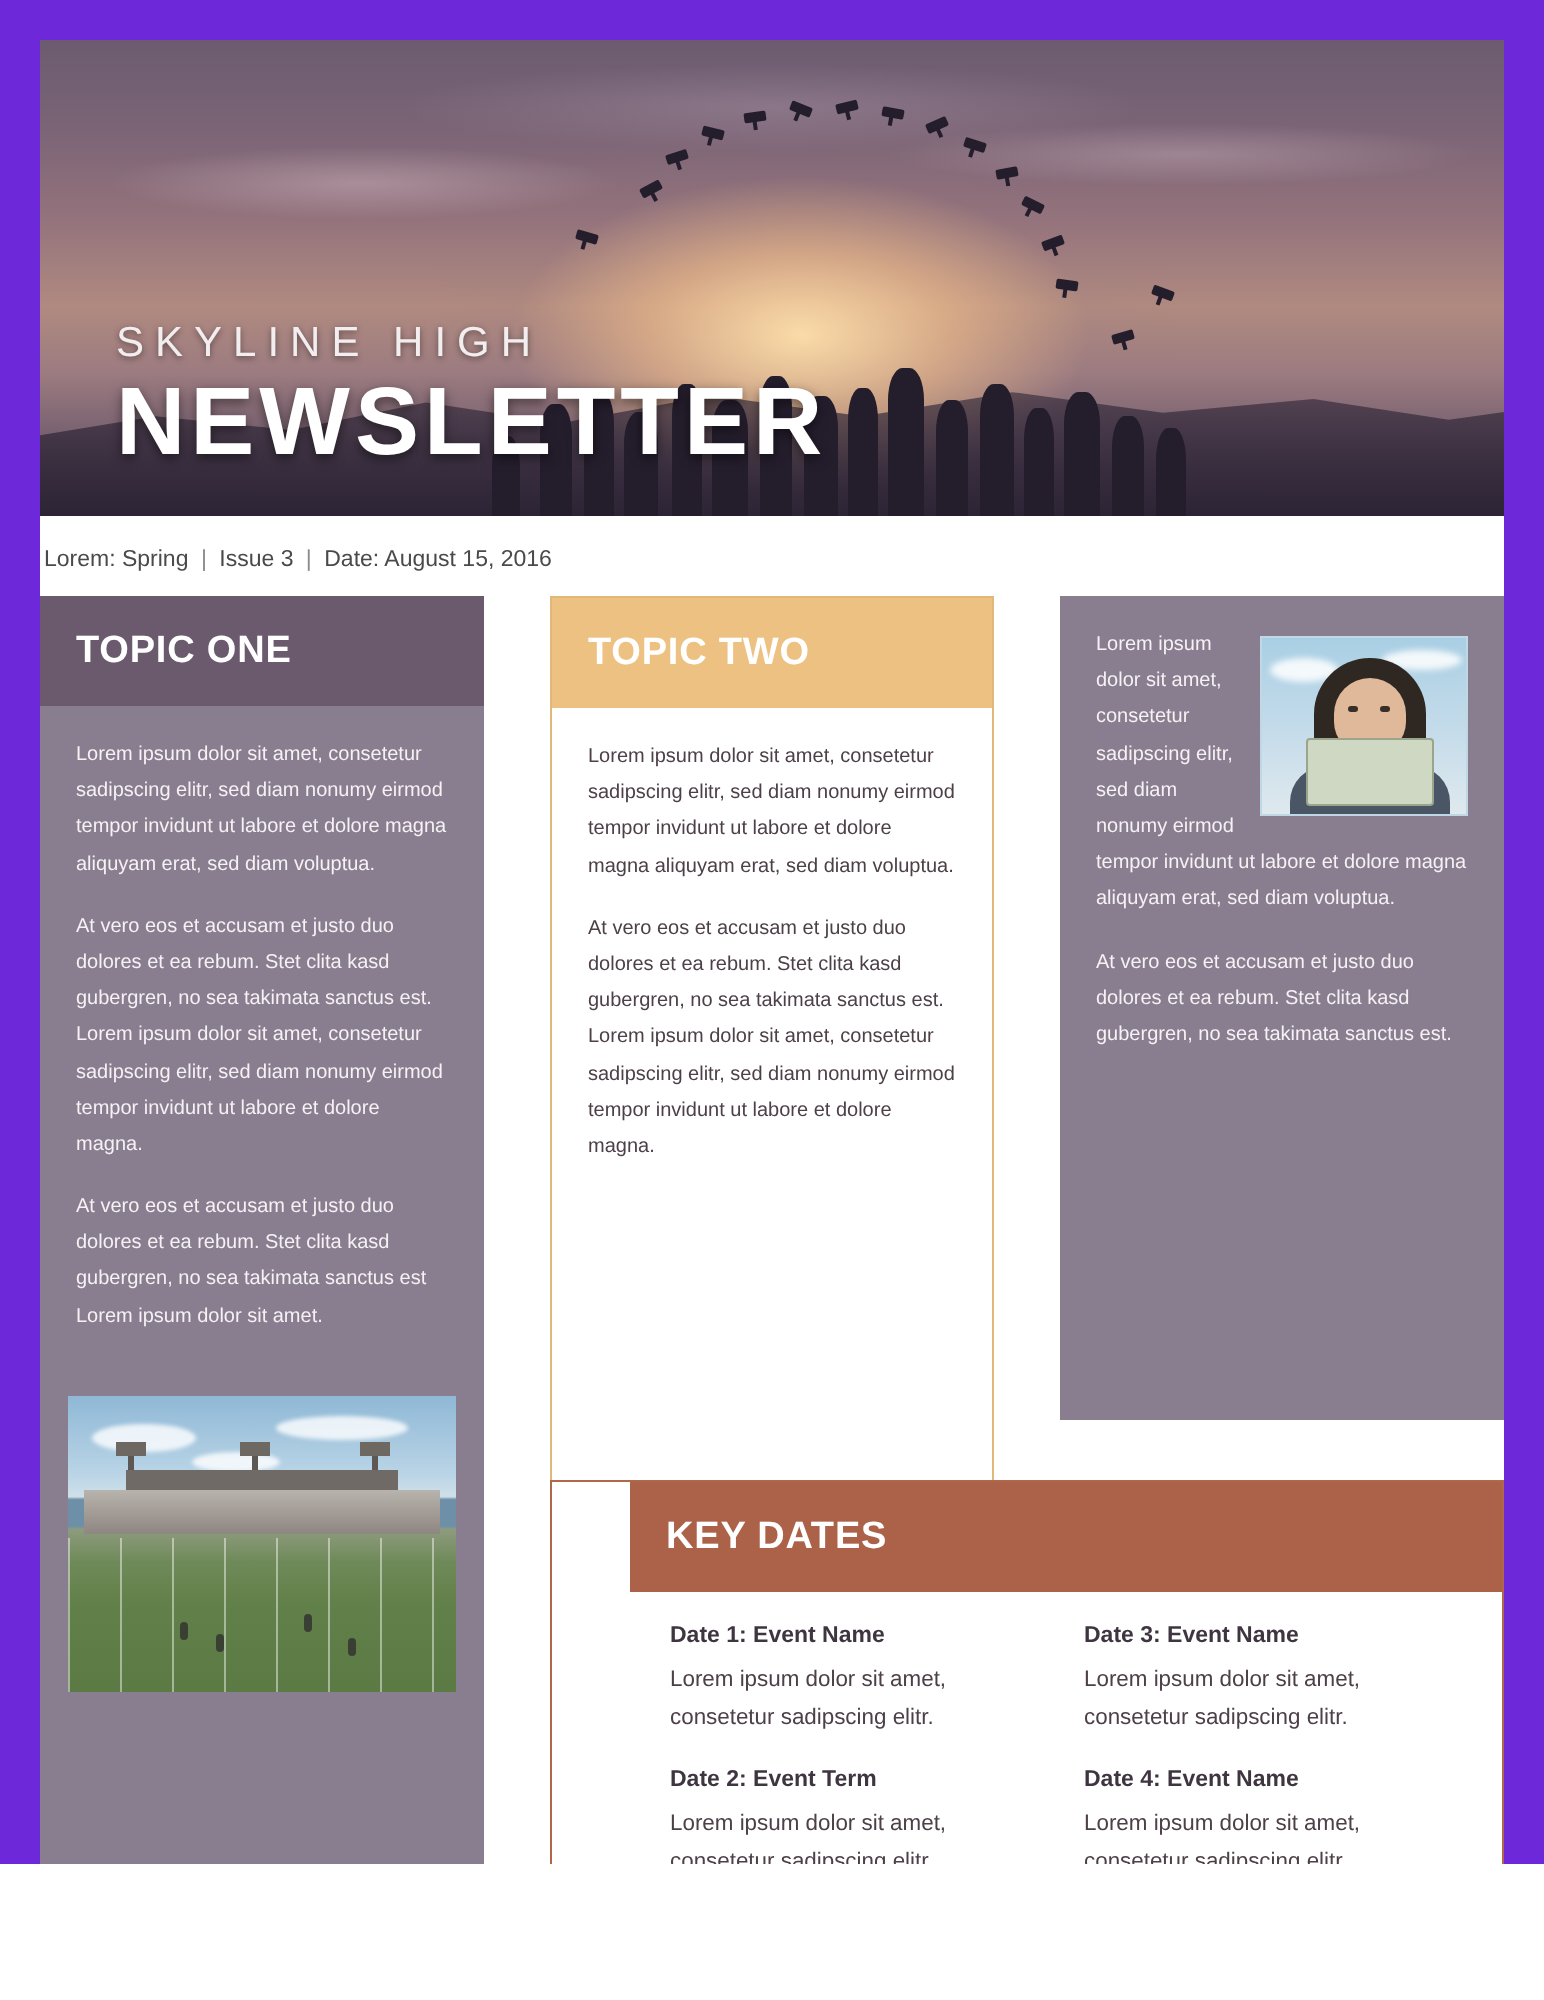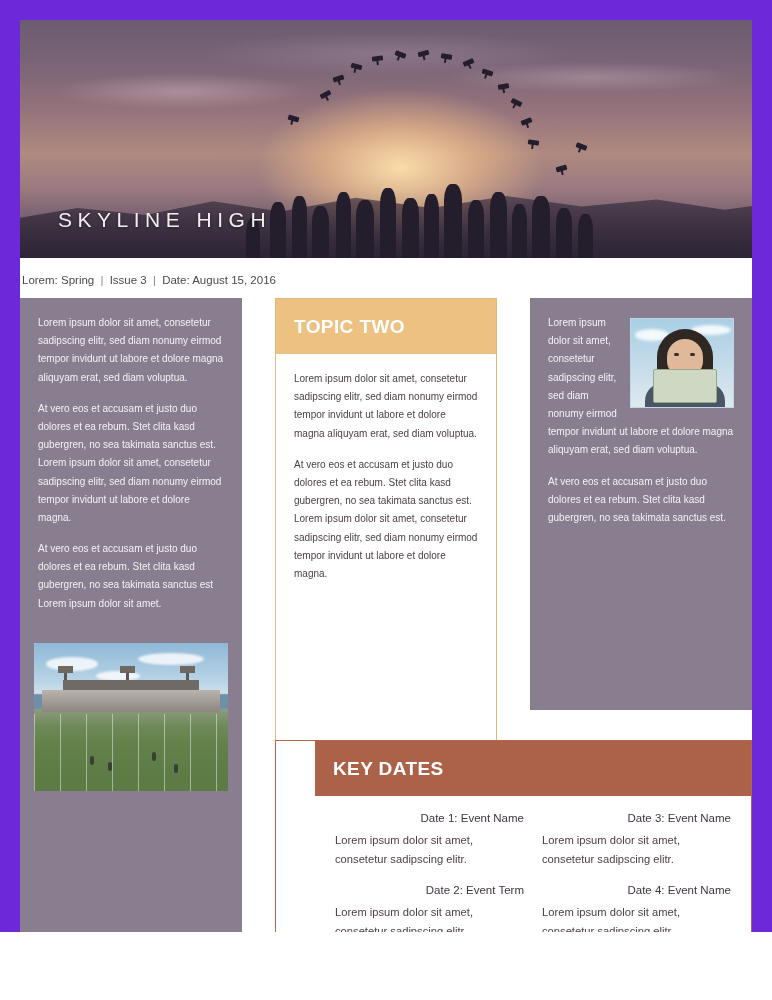--- a/index.html
+++ b/index.html
@@ -299,24 +299,23 @@
   .kd-body {
     padding: 16px 20px 18px 20px;
     display: flex;
     gap: 18px;
   }
   .kd-col { flex: 1; }
   .kd-item { margin-bottom: 14px; }
   .kd-item:last-child { margin-bottom: 0; }
   .kd-title {
     font-size: 11.5px;
-    font-weight: 400;
+    font-weight: 700;
     color: #3f3540;
     margin-bottom: 7px;
-    text-align: right;
   }
   .kd-text {
     font-size: 11.2px;
     line-height: 1.72;
     color: #4d4048;
   }
 </style>
 </head>
 <body>
 
@@ -362,34 +361,36 @@
         <div class="fig" style="left:470px; width:17px; height:66px;"></div>
         <div class="fig" style="left:492px; width:15px; height:54px;"></div>
         <div class="fig" style="left:512px; width:18px; height:62px;"></div>
         <div class="fig" style="left:536px; width:16px; height:50px;"></div>
         <div class="fig" style="left:558px; width:15px; height:44px;"></div>
         <div class="fig" style="left:226px; width:14px; height:40px;"></div>
       </div>
 
       <div class="hero-text">
         <div class="hero-kicker">SKYLINE HIGH</div>
+        <div class="hero-title">NEWSLETTER</div>
       </div>
     </div>
 
     <div class="meta">
       <span>Lorem: Spring</span>
       <span class="sep">|</span>
       <span>Issue 3</span>
       <span class="sep">|</span>
       <span>Date: August 15, 2016</span>
     </div>
 
     <div class="cols">
 
       <div class="card" id="topic-one">
+        <div class="card-head">TOPIC ONE</div>
         <div class="card-body">
           <p>Lorem ipsum dolor sit amet, consetetur sadipscing elitr, sed diam nonumy eirmod tempor invidunt ut labore et dolore magna aliquyam erat, sed diam voluptua.</p>
           <p>At vero eos et accusam et justo duo dolores et ea rebum. Stet clita kasd gubergren, no sea takimata sanctus est. Lorem ipsum dolor sit amet, consetetur sadipscing elitr, sed diam nonumy eirmod tempor invidunt ut labore et dolore magna.</p>
           <p>At vero eos et accusam et justo duo dolores et ea rebum. Stet clita kasd gubergren, no sea takimata sanctus est Lorem ipsum dolor sit amet.</p>
         </div>
         <div class="stadium-wrap">
           <div class="stadium"></div>
           <div class="stadium-cloud" style="left:12px; top:14px; width:52px; height:14px;"></div>
           <div class="stadium-cloud" style="left:104px; top:10px; width:66px; height:12px;"></div>
           <div class="stadium-cloud" style="left:62px; top:28px; width:44px; height:10px;"></div>

